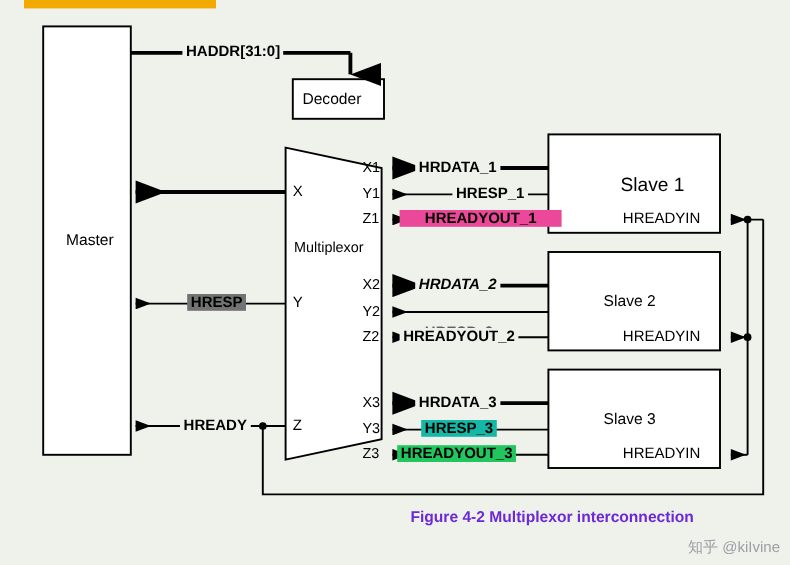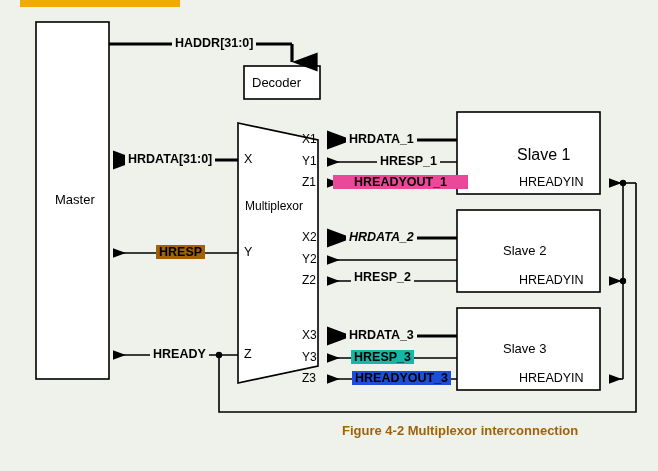--- a/index.html
+++ b/index.html
@@ -30,21 +30,21 @@
     right:8px; bottom:6px;
     font-size:12.5px;
     color:#9aa0a6;
     font-family:"Liberation Sans", sans-serif;
     white-space:nowrap;
   }
   .caption {
     position:absolute;
     font-weight:bold;
     font-size:13px;
-    color:#a16207;
+    color:#6d28d9;
     white-space:nowrap;
   }
 </style>
 </head>
 <body>
 
 <div id="stage">
 
   <div class="hdr-bar"></div>
 
@@ -127,35 +127,36 @@
   <div class="lbl" style="left:302px; top:175px; font-size:12px;text-align:right;">Z1</div>
 
   <div class="lbl" style="left:302px; top:230px; font-size:12px;">X2</div>
   <div class="lbl" style="left:302px; top:252px; font-size:12px;">Y2</div>
   <div class="lbl" style="left:302px; top:273px; font-size:12px;">Z2</div>
 
   <div class="lbl" style="left:302px; top:328px; font-size:12px;">X3</div>
   <div class="lbl" style="left:302px; top:350px; font-size:12px;">Y3</div>
   <div class="lbl" style="left:302px; top:371px; font-size:12px;">Z3</div>
 
-  <div class="lbl bold" style="left:152px; top:36px; font-size:12.5px; background:#eef2ea; padding:0 3px;margin-left:20px;">HADDR[31:0]</div>
-  <div class="lbl bold" style="left:125px; top:152px; font-size:12.5px; background:#eef2ea; padding:0 3px;">HRDATA[31:0]</div>
-  <div class="lbl bold" style="left:156px; top:245px; font-size:12.5px; background:#a16207; padding:0 3px;">HRESP</div>
+  <div class="lbl bold" style="left:152px; top:36px; font-size:12.5px; background:#eef2ea; padding:0 3px;">HADDR[31:0]</div>
+  <div class="lbl bold" style="left:156px; top:245px; font-size:12.5px; background:#737373; padding:0 3px;">HRESP</div>
   <div class="lbl bold" style="left:150px; top:347px; font-size:12.5px; background:#eef2ea; padding:0 3px;">HREADY</div>
 
   <div class="lbl bold" style="left:346px; top:132px; font-size:12.5px; background:#eef2ea; padding:0 3px;">HRDATA_1</div>
   <div class="lbl bold" style="left:351px; top:154px; font-size:12.5px; background:#eef2ea; padding:0 3px;margin-left:26px;">HRESP_1</div>
   <div class="lbl bold" style="left:333px; top:175px; font-size:12.5px; background:#ec4899; padding:0 21px;">HREADYOUT_1</div>
 
   <div class="lbl bold" style="left:346px; top:230px; font-size:12.5px; background:#eef2ea; padding:0 3px;font-style:italic;">HRDATA_2</div>
   <div class="lbl bold" style="left:351px; top:252px; font-size:12.5px; background:#eef2ea; padding:0 3px;margin-top:18px;">HRESP_2</div>
+  <div class="lbl bold" style="left:333px; top:273px; font-size:12.5px; background:#eef2ea; padding:0 3px;">HREADYOUT_2</div>
 
   <div class="lbl bold" style="left:346px; top:328px; font-size:12.5px; background:#eef2ea; padding:0 3px;text-align:right;">HRDATA_3</div>
   <div class="lbl bold" style="left:351px; top:350px; font-size:12.5px; background:#14b8a6; padding:0 3px;">HRESP_3</div>
-  <div class="lbl bold" style="left:352px; top:371px; font-size:12.5px; background:#1d4ed8; padding:0 3px;">HREADYOUT_3</div>
+  <div class="lbl bold" style="left:331px; top:371px; font-size:12.5px; background:#22c55e; padding:0 3px;">HREADYOUT_3</div>
 
   <div class="lbl" style="left:519px; top:175px; font-size:12.5px;">HREADYIN</div>
   <div class="lbl" style="left:519px; top:273px; font-size:12.5px;">HREADYIN</div>
   <div class="lbl" style="left:519px; top:371px; font-size:12.5px;">HREADYIN</div>
 
   <div class="caption" style="left:342px; top:423px;">Figure 4-2 Multiplexor interconnection</div>
 
+  <div class="watermark">知乎 @kiIvine</div>
 </div>
 
 </body></html>

